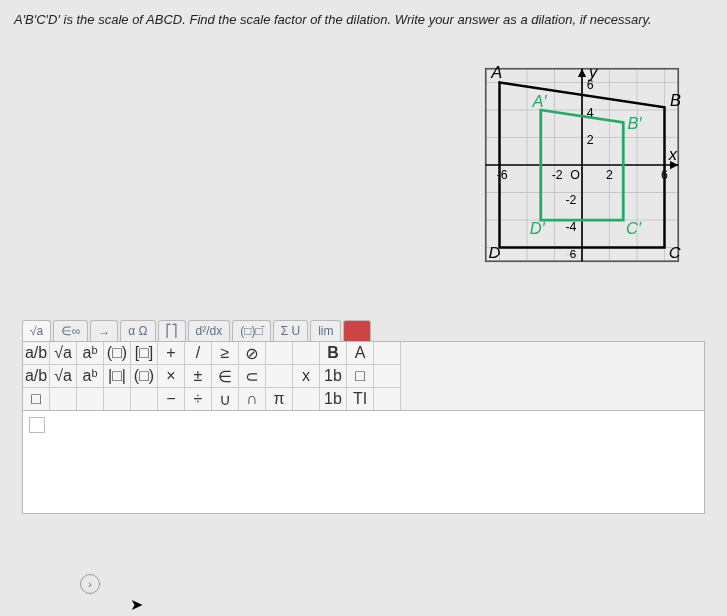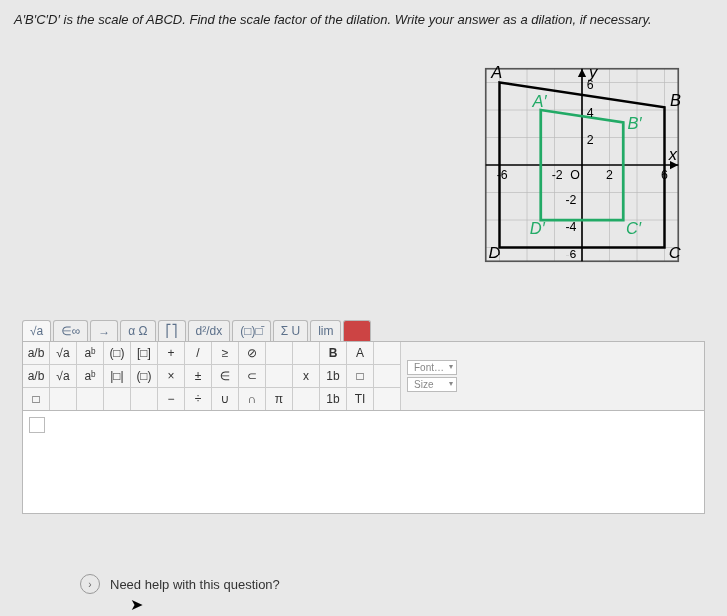--- a/index.html
+++ b/index.html
@@ -6,21 +6,21 @@
 .question{padding:12px 14px 8px;font-style:italic;font-size:13px;line-height:1.3}
 .question i{font-style:italic}
 .graph-wrap{position:absolute;right:30px;top:55px}
 .graph{width:230px;height:220px}
 .toolbar{position:absolute;left:22px;top:320px;right:22px}
 .tabrow{display:flex;gap:0;margin-bottom:0}
 .tab{border:1px solid #b9b9b9;border-bottom:none;background:#eee;padding:3px 7px;font-size:12px;color:#5c708a;display:flex;align-items:center;gap:3px;border-radius:3px 3px 0 0;margin-right:2px;cursor:pointer}
 .tab.active{background:#f7f7f7}
 .palette{border:1px solid #b9b9b9;background:#f1f1f1;display:flex}
 .col{display:flex;flex-direction:column}
-.cell{width:26px;height:22px;border-right:1px solid #ccc;border-bottom:1px solid #ccc;display:flex;align-items:center;justify-content:center;font-size:12px;color:#333;cursor:pointer;background:#f5f5f5}
+.cell{width:26px;height:22px;border-right:1px solid #ccc;border-bottom:1px solid #ccc;display:flex;align-items:center;justify-content:center;font-size:16px;color:#333;cursor:pointer;background:#f5f5f5}
 .cell:last-child{border-bottom:none}
 .drops{display:flex;flex-direction:column;gap:2px;justify-content:center;padding:0 6px}
 .drop{border:1px solid #bbb;background:#fff;font-size:10px;padding:1px 12px 1px 6px;color:#888;position:relative;cursor:pointer}
 .drop:after{content:"▾";position:absolute;right:3px;top:1px;font-size:8px}
 .editor{border:1px solid #b9b9b9;border-top:none;background:#fff;height:90px;padding:6px}
 .ans-box{display:inline-block;border:1px solid #bbb;width:14px;height:14px;background:#fff}
 .help{position:absolute;left:80px;bottom:22px;display:flex;align-items:center;gap:10px;font-size:13px;color:#333}
 .help-icon{width:18px;height:18px;border:1px solid #999;border-radius:50%;display:flex;align-items:center;justify-content:center;font-size:10px;color:#666}
 .cursor{position:absolute;left:130px;bottom:2px;font-size:16px;color:#000}
 </style>
@@ -161,27 +161,22 @@
     <div class="col">
         <div class="cell">A</div>
         <div class="cell">□</div>
         <div class="cell">TI</div>
       </div>
     <div class="col">
         <div class="cell"></div>
         <div class="cell"></div>
         <div class="cell"></div>
       </div>
-    <div class="drops">
-      <div class="drop">Font…</div>
-      <div class="drop">Size</div>
-    </div>
   </div>
   <div class="editor">
     <span class="ans-box"></span>
   </div>
 </div>
 
 <div class="help">
   <span class="help-icon">›</span>
-  <span>Need help with this question?</span>
 </div>
 <div class="cursor">➤</div>
 
 </body></html>

